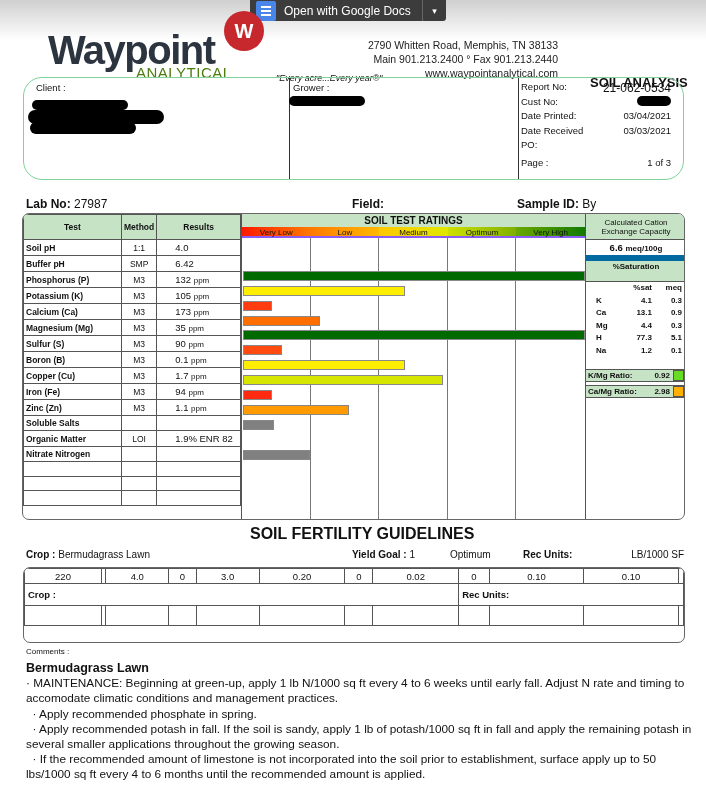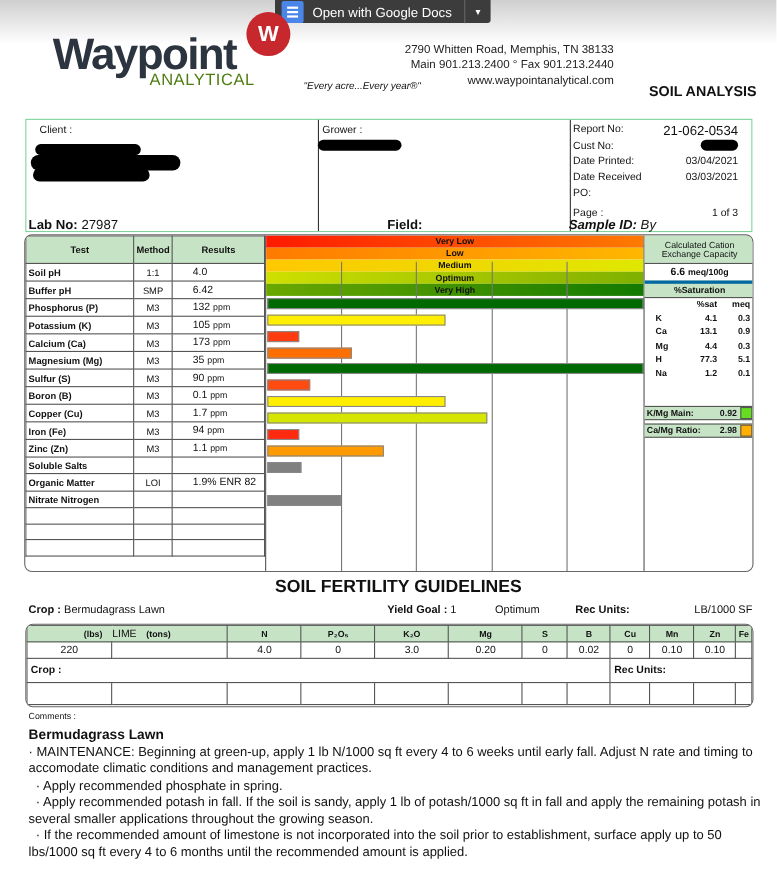--- a/index.html
+++ b/index.html
@@ -9,45 +9,45 @@
   .gdocs-icon { width: 20px; height: 20px; background: #4a86e8; border-radius: 2px; margin-left: 6px; display: flex; flex-direction: column; justify-content: center; align-items: center; gap: 2px; }
   .gdocs-icon i { display: block; width: 10px; height: 2px; background: #fff; }
   .gdocs-label { margin-left: 8px; flex: 1; }
   .gdocs-caret { width: 24px; height: 21px; border-left: 1px solid #666; display: flex; align-items: center; justify-content: center; font-size: 9px; }
   .logo { position: absolute; left: 48px; top: 28px; font-size: 40px; font-weight: bold; color: #2c3440; letter-spacing: -1.5px; }
   .logo-sub { position: absolute; left: 136px; top: 64px; font-size: 15px; color: #4d7c0f; letter-spacing: 0.5px; }
   .logo-w { position: absolute; left: 224px; top: 11px; width: 40px; height: 40px; border-radius: 50%; background: #c7282e; color: #fff; font-weight: bold; font-size: 20px; display: flex; align-items: center; justify-content: center; }
   .address { position: absolute; left: 360px; top: 38px; width: 198px; text-align: right; font-size: 10.5px; line-height: 14px; color: #222; }
   .slogan { position: absolute; left: 276px; top: 73px; font-size: 9px; font-style: italic; }
   .soil-analysis { position: absolute; left: 590px; top: 75px; font-size: 13px; font-weight: bold; }
-  .infobox { position: absolute; left: 23px; top: 108px; width: 661px; height: 103px; border: 1.5px solid #7fd39a; border-radius: 0; font-size: 9.5px; }
+  .infobox { position: absolute; left: 23px; top: 77px; width: 661px; height: 103px; border: 1.5px solid #7fd39a; border-radius: 19px; font-size: 9.5px; }
   .vline { position: absolute; top: 0; width: 1px; height: 100%; background: #333; }
   .redact { position: absolute; background: #000; border-radius: 10px; }
   .rrow { position: absolute; left: 518px; width: 150px; display: flex; justify-content: space-between; }
   .labrow { position: absolute; top: 197px; font-size: 12px; }
   .labrow b { font-weight: bold; }
   .mainbox { position: absolute; left: 22px; top: 213px; width: 663px; height: 307px; border: 1.5px solid #666; border-radius: 7px; overflow: hidden; }
   .hdr { background: #c6e3c6; }
   .ttable { position: absolute; left: 0; top: 0; width: 218px; border-collapse: collapse; font-size: 8.5px; }
   .ttable td, .ttable th { border: 1px solid #555; height: 14.6px; padding: 2px 2px; }
   .ttable th { height: 25px; font-weight: bold; }
   .ttable td.t { font-weight: bold; }
   .ttable td.m { text-align: center; }
   .ttable td.r { padding-left: 18px; font-size: 9.5px; }
   .ttable td.r small { font-size: 8px; }
   .ratings { position: absolute; left: 218px; top: 0; width: 344px; height: 100%; border-left: 1px solid #555; }
   .rt-title { height: 13px; text-align: center; font-weight: bold; font-size: 10px; line-height: 13px; }
-  .rt-scale { height: 11px; display: flex; font-size: 8px; font-weight: bold; line-height: 11px; border-bottom: 2px solid #8b5cf6; flex-direction: column; }
+  .rt-scale { height: 11px; display: flex; font-size: 8px; font-weight: normal; line-height: 11px; border-bottom: 2px solid #8b5cf6; }
   .rt-scale div { flex: 1; text-align: center; }
   .gridline { position: absolute; top: 24px; width: 1px; height: 290px; background: #777; }
   .bar { position: absolute; left: 1px; height: 10px; border: 1px solid #888; }
   .cec { position: absolute; left: 562px; top: 0; width: 101px; height: 100%; border-left: 1px solid #555; font-size: 8px; }
   .cec-title { text-align: center; padding-top: 4px; height: 25px; line-height: 9px; }
   .cec-val { height: 16px; text-align: center; font-weight: bold; font-size: 9.5px; line-height: 16px; border-top: 1px solid #555; }
-  .cec-sat { height: 16px; text-align: center; font-weight: bold; line-height: 11px; border-top: 3px solid #0369a1; border-bottom: 1px solid #555; }
+  .cec-sat { height: 27px; text-align: center; font-weight: bold; line-height: 11px; border-top: 6px solid #0369a1; border-bottom: 1px solid #555; }
   .satrow { display: flex; height: 12.5px; line-height: 12.5px; font-weight: bold; font-size: 8px; }
   .satrow span:nth-child(1) { width: 24px; padding-left: 10px; }
   .satrow span:nth-child(2) { width: 42px; text-align: right; }
   .satrow span:nth-child(3) { width: 30px; text-align: right; }
   .ratio { position: absolute; left: 0; width: 100px; height: 13px; display: flex; align-items: center; font-weight: bold; font-size: 8px; padding-left: 2px; border-top: 1px solid #555; border-bottom: 1px solid #555; }
   .ratio .v { margin-left: auto; margin-right: 3px; }
   .ratio .sw { width: 11px; height: 11px; border: 1px solid #555; margin-right: 2px; }
   .guide-title { position: absolute; left: 250px; top: 525px; font-size: 16px; font-weight: bold; }
   .croprow { position: absolute; left: 26px; top: 549px; width: 658px; font-size: 10px; }
   .gtable { position: absolute; left: 23px; top: 567px; width: 662px; height: 76px; border: 1.5px solid #666; border-radius: 7px; overflow: hidden; }
@@ -112,21 +112,21 @@
       <span>PO:</span>
     </div>
   <div class="rrow" style="top:79px;left:497px;width:150px;">
       <span>Page :</span>
       <span>1 of 3</span>
     </div>
 </div>
 
 <div class="labrow" style="left:26px;"><b>Lab No:</b> <span>27987</span></div>
 <div class="labrow" style="left:352px;"><b>Field:</b></div>
-<div class="labrow" style="left:517px;font-style:italic;"><b>Sample ID:</b> <span>By</span></div>
+<div class="labrow" style="left:517px;"><b>Sample ID:</b> <span>By</span></div>
 
 <div class="mainbox">
   <table class="ttable">
     <tbody>
         <tr class="hdr">
       <th style="width:98px;">Test</th>
       <th style="width:34px;margin-left:44px;">Method</th>
       <th>Results</th>
     </tr>
     </tbody>
@@ -213,20 +213,21 @@
         </tr>
         <tr>
           <td class="t"></td>
           <td class="m"></td>
           <td class="r"><span></span> <small></small></td>
         </tr>
       </tbody>
   </table>
 
   <div class="ratings">
+    <div class="rt-title hdr">SOIL TEST RATINGS</div>
     <div class="rt-scale">
       <div style="background:linear-gradient(90deg,#ff1a00,#ff7a00);">Very Low</div>
       <div style="background:linear-gradient(90deg,#ff7a00,#ffb800);">Low</div>
       <div style="background:linear-gradient(90deg,#ffc800,#dfe800);">Medium</div>
       <div style="background:linear-gradient(90deg,#cfe000,#7fb000);">Optimum</div>
       <div style="background:linear-gradient(90deg,#6aa800,#137a00);">Very High</div>
     </div>
     <div class="gridline" style="left:68px;"></div>
     <div class="gridline" style="left:136px;"></div>
     <div class="gridline" style="left:205px;"></div>
@@ -280,21 +281,21 @@
           <span>77.3</span>
           <span>5.1</span>
         </div>
         <div class="satrow">
           <span>Na</span>
           <span>1.2</span>
           <span>0.1</span>
         </div>
       </div>
     <div class="ratio hdr" style="top:155px;">
-        <span>K/Mg Main:</span>
+        <span>K/Mg Ratio:</span>
         <span class="v">0.92</span>
         <span class="sw" id="kmg-sw" style="background: rgb(102, 221, 34);"></span>
       </div>
     <div class="ratio hdr" style="top:171px;">
         <span>Ca/Mg Ratio:</span>
         <span class="v">2.98</span>
         <span class="sw" id="camg-sw" style="background: rgb(255, 176, 0);"></span>
       </div>
   </div>
 </div>
@@ -304,33 +305,20 @@
   <span style="position:absolute;left:0;"><b>Crop :</b> <span>Bermudagrass Lawn</span></span>
   <span style="position:absolute;left:326px;"><b>Yield Goal :</b> <span>1</span></span>
   <span style="position:absolute;left:424px;">Optimum</span>
   <b style="position:absolute;left:497px;">Rec Units:</b>
   <span style="position:absolute;right:0;">LB/1000 SF</span>
 </div>
 
 <div class="gtable">
   <table>
     <tbody>
-        <tr class="h">
-      <td colspan="2" style="width:152px;"><span>(lbs)</span>&nbsp;&nbsp;&nbsp;&nbsp;<span style="font-size:9.5px;font-weight:normal;">LIME</span>&nbsp;&nbsp;&nbsp;&nbsp;<span>(tons)</span></td>
-      <td style="width:67px;">N</td>
-      <td style="width:67px;">P₂O₅</td>
-      <td style="width:67px;">K₂O</td>
-      <td style="width:67px;">Mg</td>
-      <td style="width:41px;">S</td>
-      <td style="width:39px;">B</td>
-      <td style="width:36px;">Cu</td>
-      <td style="width:40px;">Mn</td>
-      <td style="width:38px;">Zn</td>
-      <td>Fe</td>
-    </tr>
     <tr>
       <td style="width:77px;">220</td>
           <td></td>
       <td>4.0</td>
           <td>0</td>
           <td>3.0</td>
       <td>0.20</td>
           <td>0</td>
           <td>0.02</td>
       <td>0</td>

